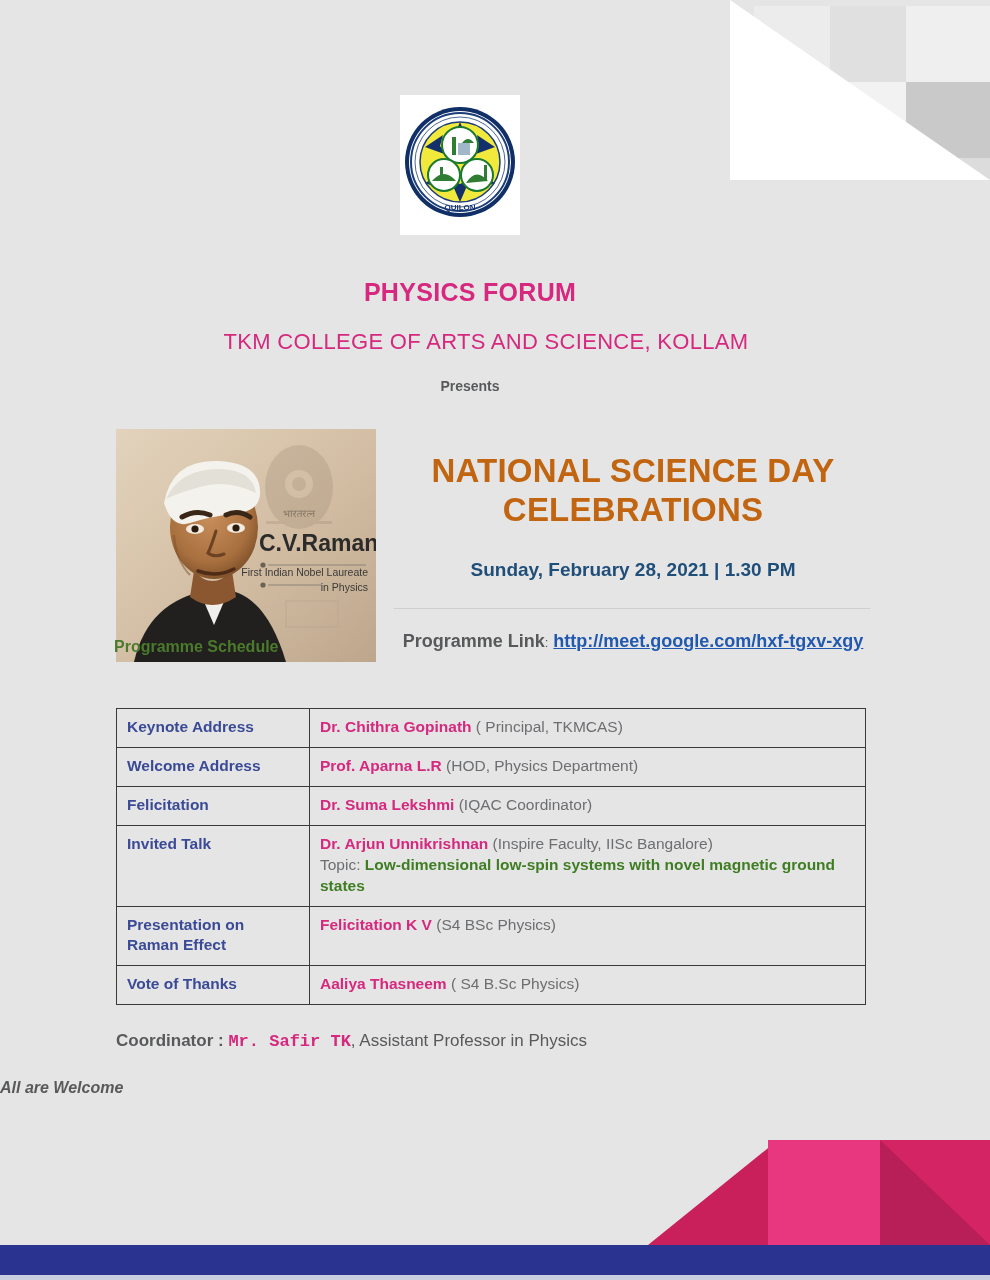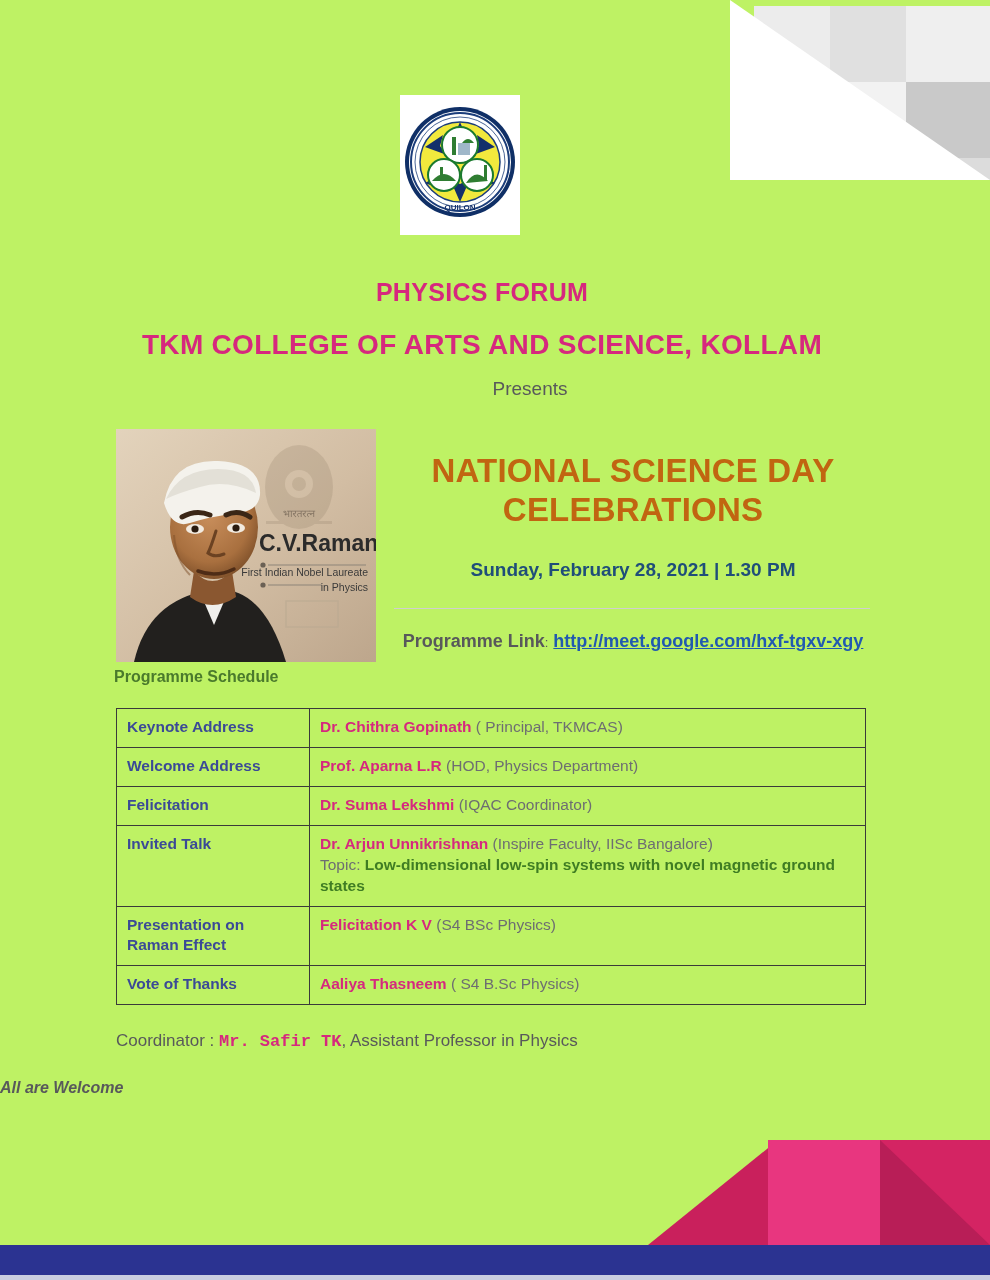--- a/index.html
+++ b/index.html
@@ -7,21 +7,21 @@
     padding: 0;
     background: #ffffff;
   }
   body {
     font-family: "Liberation Sans", sans-serif;
   }
   #poster {
     position: relative;
     width: 990px;
     height: 1280px;
-    background: #bef264;
+    background: #e5e5e5;
     overflow: hidden;
     box-sizing: border-box;
   }
 
   
   .deco-tr {
     position: absolute;
     top: 0;
     right: 0;
     width: 260px;
@@ -103,44 +103,44 @@
     left: 400px;
     top: 95px;
     width: 120px;
     height: 140px;
   }
   .logo-svg { display: block; }
 
   
   .hdr {
     position: absolute;
-    left: 12px;
+    left: 0;
     width: 940px;
     text-align: center;
   }
   .hdr-forum {
     top: 278px;
     font-size: 25px;
     font-weight: bold;
     color: #d6287e;
     letter-spacing: 0.3px;
   }
   .hdr-college {
     top: 329px;
-    font-size: 28px;
-    font-weight: bold;
+    font-size: 22px;
+    font-weight: normal;
     color: #d6287e;
     letter-spacing: 0.3px;
+    padding-left: 16px;
   }
   .hdr-presents {
     top: 378px;
-    font-size: 19px;
-    font-weight: normal;
+    font-size: 14px;
+    font-weight: bold;
     color: #58595b;
-    padding-left: 48px;
   }
 
   
   .photo {
     position: absolute;
     left: 116px;
     top: 429px;
     width: 260px;
     height: 233px;
     overflow: hidden;
@@ -195,21 +195,21 @@
   .link-row a, .link-row .url {
     color: #2159b0;
     text-decoration: underline;
     font-weight: bold;
   }
 
   
   .sched-title {
     position: absolute;
     left: 114px;
-    top: 668px;
+    top: 638px;
     font-size: 16px;
     font-weight: bold;
     color: #4a7a2c;
   }
   table.sched {
     position: absolute;
     left: 116px;
     top: 708px;
     width: 750px;
     border-collapse: collapse;
@@ -244,21 +244,21 @@
   .row-tall td { padding-bottom: 22px; }
 
   
   .coord {
     position: absolute;
     left: 116px;
     top: 1031px;
     font-size: 17px;
     color: #58595b;
   }
-  .coord .c-lbl { font-weight: normal; color: #58595b; }
+  .coord .c-lbl { font-weight: bold; color: #58595b; }
   .coord .c-nm  { font-weight: bold; color: #d6287e; font-family: Liberation Mono, monospace; }
 
   .welcome {
     position: absolute;
     left: 0;
     top: 1079px;
     width: 980px;
     text-align: left;
     font-size: 16px;
     font-weight: bold;

